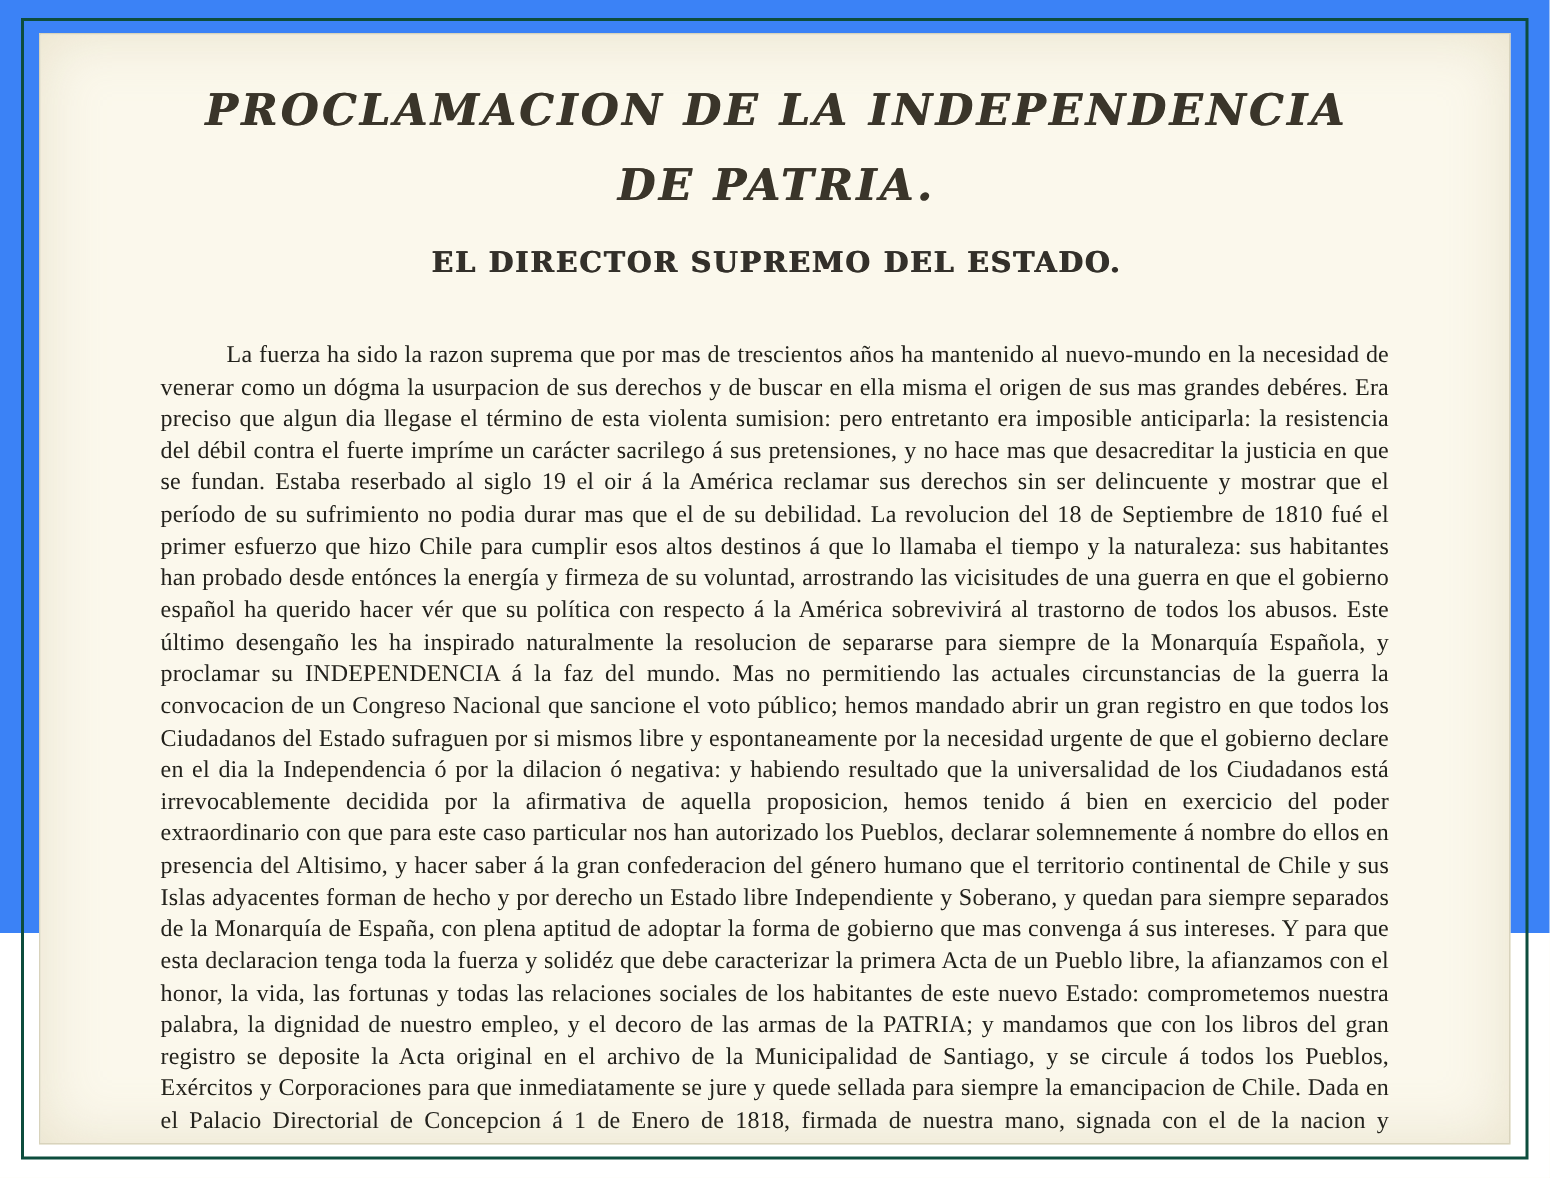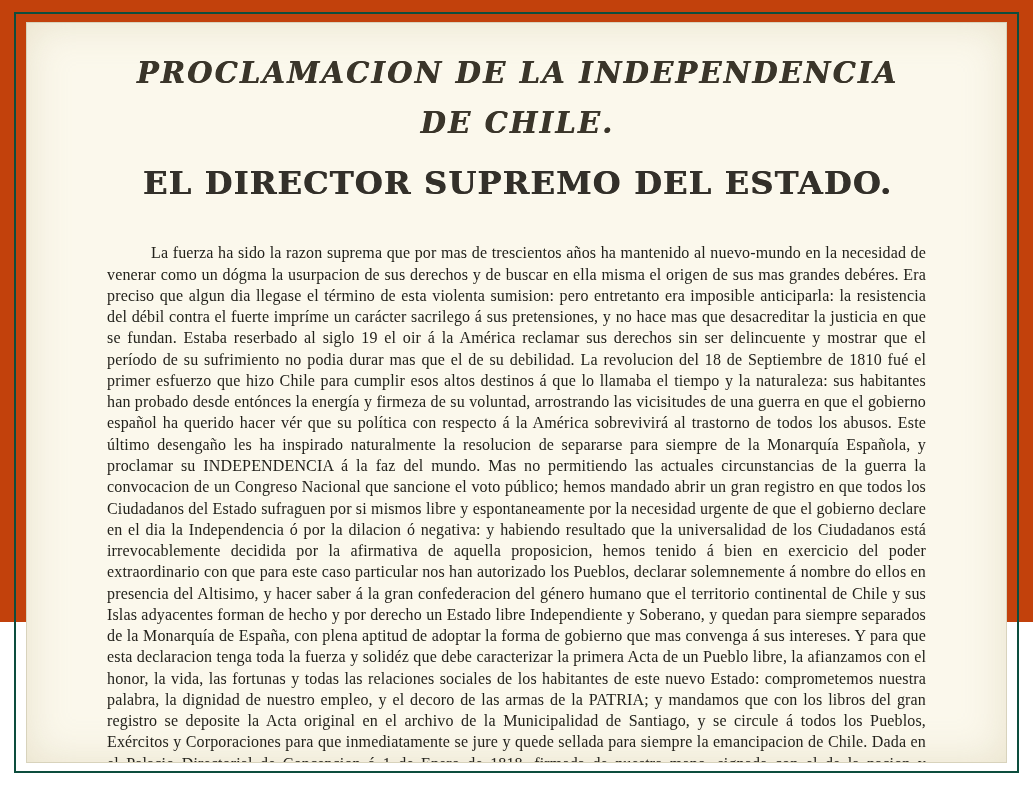--- a/index.html
+++ b/index.html
@@ -11,21 +11,21 @@
     width: 1033px;
     height: 785px;
     overflow: hidden;
     font-family: "Liberation Serif", serif;
   }
   .frame {
     position: absolute;
     left: 0; top: 0;
     width: 1033px;
     height: 622px;
-    background: #c2410c;
+    background: #3b82f6;
     box-sizing: border-box;
   }
   .frame-inner-border {
     position: absolute;
     left: 14px; top: 12px;
     width: 1005px;
     height: 761px;
     border: 2px solid #0d4d3d;
     box-sizing: border-box;
   }
@@ -70,21 +70,21 @@
     font-style: italic;
     font-size: 29px;
     letter-spacing: 2.2px;
     color: #3a352a;
     margin-top: 16px;
     text-shadow: 0.5px 0 0 #3a352a;
   }
   .title-third {
     font-family: "DejaVu Serif", serif;
     font-weight: bold;
-    font-size: 32px;
+    font-size: 19px;
     letter-spacing: 1.2px;
     color: #33302a;
     margin-top: 24px;
     text-shadow: 0.6px 0 0 #33302a;
   }
   
   .proclamation {
     margin-top: 40px;
     font-family: "Liberation Serif", serif;
     font-size: 16px;
@@ -138,21 +138,21 @@
 <body>
 
 <div class="frame">
   <div class="frame-inner-border"></div>
 
   <div class="parchment">
     <div class="doc-body">
 
       <div class="title-block">
         <div class="title-main">PROCLAMACION DE LA INDEPENDENCIA</div>
-        <div class="title-sub">DE CHILE.</div>
+        <div class="title-sub">DE PATRIA.</div>
         <div class="title-third">EL DIRECTOR SUPREMO DEL ESTADO.</div>
       </div>
 
       <div class="proclamation">La fuerza ha sido la razon suprema que por mas de trescientos años ha mantenido al nuevo-mundo en la necesidad de venerar como un dógma la usurpacion de sus derechos y de buscar en ella misma el origen de sus mas grandes debéres. Era preciso que algun dia llegase el término de esta violenta sumision: pero entretanto era imposible anticiparla: la resistencia del débil contra el fuerte impríme un carácter sacrilego á sus pretensiones, y no hace mas que desacreditar la justicia en que se fundan. Estaba reserbado al siglo 19 el oir á la América reclamar sus derechos sin ser delincuente y mostrar que el período de su sufrimiento no podia durar mas que el de su debilidad. La revolucion del 18 de Septiembre de 1810 fué el primer esfuerzo que hizo Chile para cumplir esos altos destinos á que lo llamaba el tiempo y la naturaleza: sus habitantes han probado desde entónces la energía y firmeza de su voluntad, arrostrando las vicisitudes de una guerra en que el gobierno español ha querido hacer vér que su política con respecto á la América sobrevivirá al trastorno de todos los abusos. Este último desengaño les ha inspirado naturalmente la resolucion de separarse para siempre de la Monarquía Española, y proclamar su INDEPENDENCIA á la faz del mundo. Mas no permitiendo las actuales circunstancias de la guerra la convocacion de un Congreso Nacional que sancione el voto público; hemos mandado abrir un gran registro en que todos los Ciudadanos del Estado sufraguen por si mismos libre y espontaneamente por la necesidad urgente de que el gobierno declare en el dia la Independencia ó por la dilacion ó negativa: y habiendo resultado que la universalidad de los Ciudadanos está irrevocablemente decidida por la afirmativa de aquella proposicion, hemos tenido á bien en exercicio del poder extraordinario con que para este caso particular nos han autorizado los Pueblos, declarar solemnemente á nombre do ellos en presencia del Altisimo, y hacer saber á la gran confederacion del género humano que el territorio continental de Chile y sus Islas adyacentes forman de hecho y por derecho un Estado libre Independiente y Soberano, y quedan para siempre separados de la Monarquía de España, con plena aptitud de adoptar la forma de gobierno que mas convenga á sus intereses. Y para que esta declaracion tenga toda la fuerza y solidéz que debe caracterizar la primera Acta de un Pueblo libre, la afianzamos con el honor, la vida, las fortunas y todas las relaciones sociales de los habitantes de este nuevo Estado: comprometemos nuestra palabra, la dignidad de nuestro empleo, y el decoro de las armas de la PATRIA; y mandamos que con los libros del gran registro se deposite la Acta original en el archivo de la Municipalidad de Santiago, y se circule á todos los Pueblos, Exércitos y Corporaciones para que inmediatamente se jure y quede sellada para siempre la emancipacion de Chile. Dada en el Palacio Directorial de Concepcion á 1 de Enero de 1818, firmada de nuestra mano, signada con el de la nacion y refrendada por nuestros Ministros y Secretarios de Estado, en los Departamentos de Gobierno, Hacienda y Guerra.</div>
 
       <div class="signatures">
         <div class="sig-main">
           <span>Bernardo  O'Higgins.</span>
           <span class="flourish" style="left:100%; top:-16px;">
             <svg width="70" height="52" viewBox="0 0 70 52">

